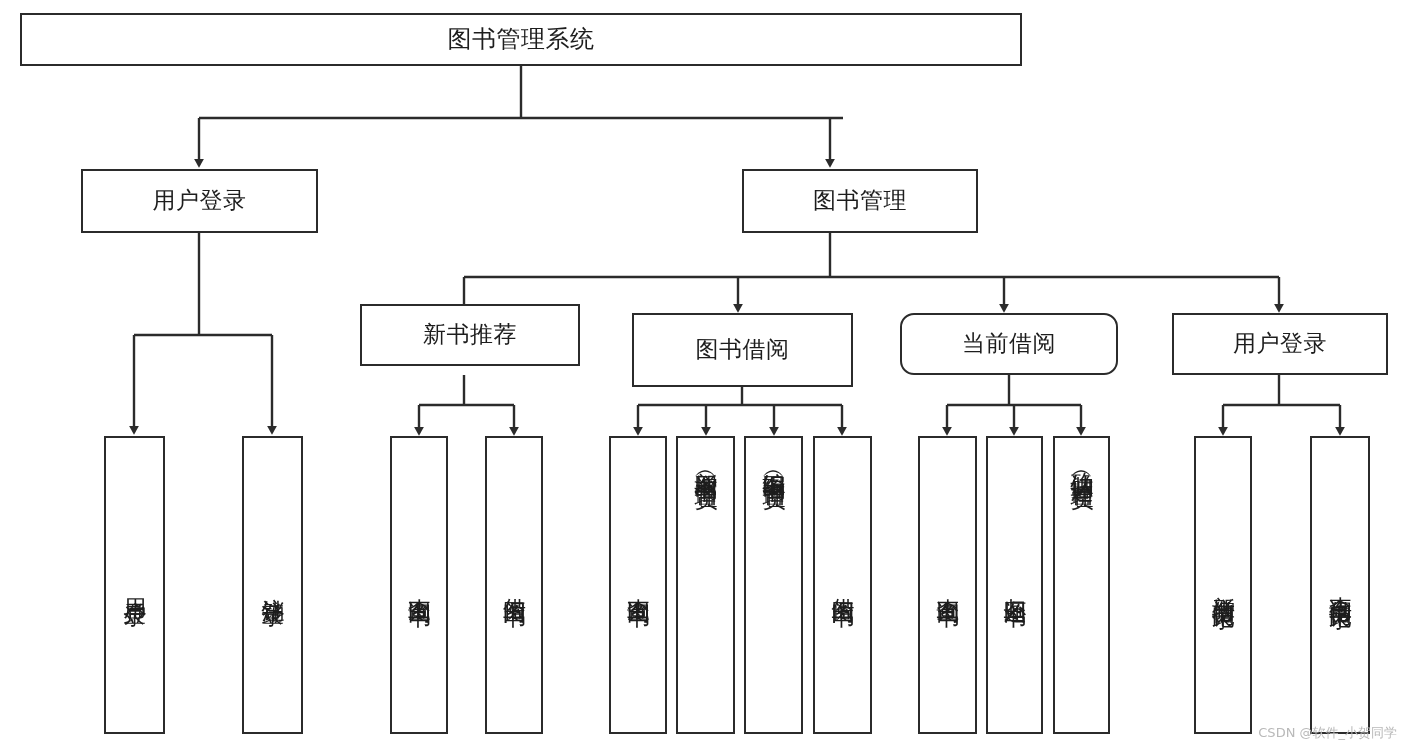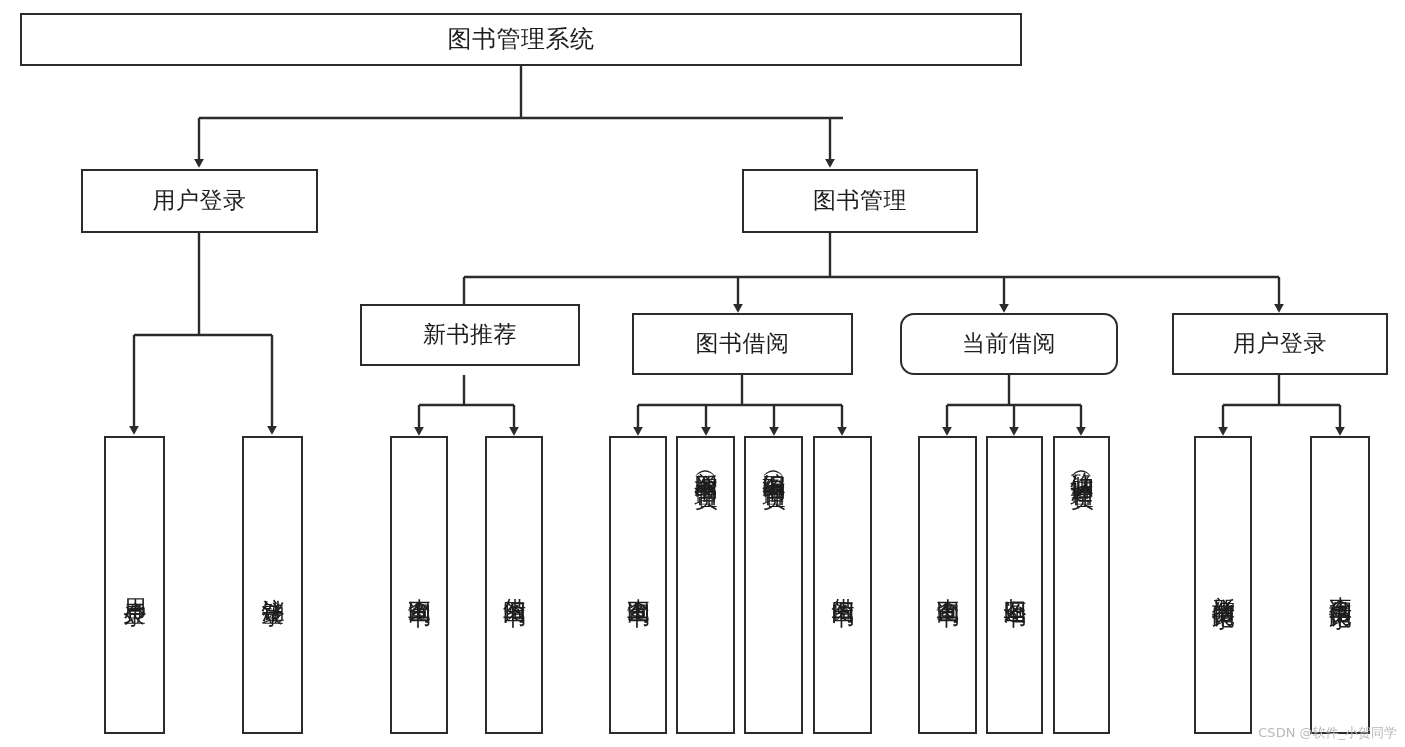--- a/index.html
+++ b/index.html
@@ -143,21 +143,21 @@
   </div>
 
   <div class="node horiz" style="left:712px; top:169px; width:236px; height:64px;margin-left:30px;">
     <span class="node-label">图书管理</span>
   </div>
 
   <div class="node horiz" style="left:360px; top:304px; width:220px; height:62px;">
     <span class="node-label">新书推荐</span>
   </div>
 
-  <div class="node horiz" style="left:632px; top:313px; width:221px; height:62px;">
+  <div class="node horiz" style="left:632px; top:313px; width:221px; height:74px;">
     <span class="node-label">图书借阅</span>
   </div>
 
   <div class="node horiz" style="left:900px; top:313px; width:218px; height:62px;border-radius:14px;">
     <span class="node-label">当前借阅</span>
   </div>
 
   <div class="node horiz" style="left:1172px; top:313px; width:216px; height:62px;">
     <span class="node-label">用户登录</span>
   </div>

